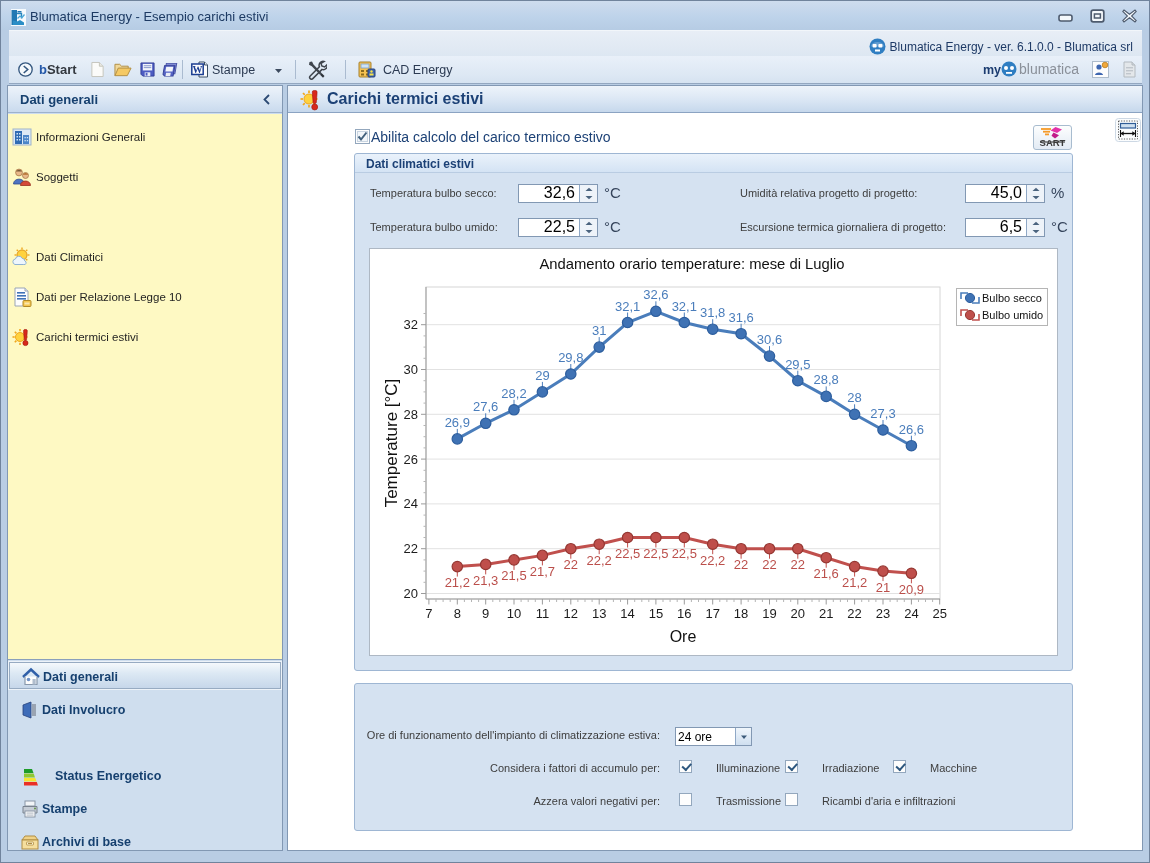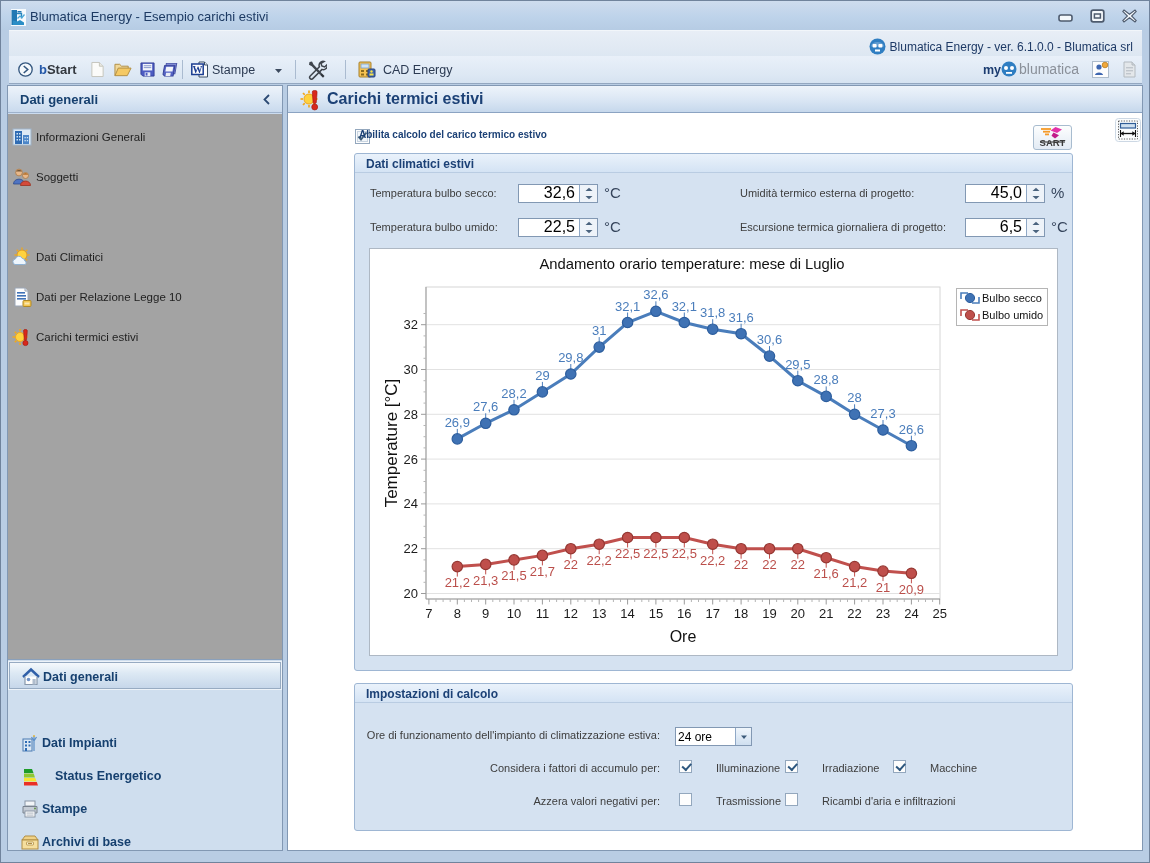--- a/index.html
+++ b/index.html
@@ -24,36 +24,36 @@
   background:linear-gradient(#e9f0f9,#dde8f4 70%,#d6e3f1);
   border-bottom:1px solid #93a7c0; }
 .tbtxt { position:absolute; top:7px; font-size:12.5px; color:#2b3a52; }
 .tbsep { position:absolute; top:4px; width:1px; height:19px; background:#aabbd0; }
 
 #sidebar { position:absolute; left:6px; top:84px; width:276px; height:766px;
   border:1px solid #8298b3; background:#cbdcf0; }
 #sidehead { position:absolute; left:0; top:0; width:274px; height:27px;
   background:linear-gradient(#edf3fa,#dae6f4 55%,#c9daee); border-bottom:1px solid #9eb2cc; }
 #sidehead .t { position:absolute; left:12px; top:6px; font-weight:bold; font-size:13px; color:#16406f; }
-#sidelist { position:absolute; left:0; top:28px; width:274px; height:545px; background:#a3a3a3; }
+#sidelist { position:absolute; left:0; top:28px; width:274px; height:545px; background:#fef9c3; }
 .sitem { position:absolute; left:0; width:274px; height:40px; }
 .sitem .ic { position:absolute; left:4px; top:10px; width:20px; height:20px; }
 .sitem .tx { position:absolute; left:28px; top:13.5px; font-size:11.5px; color:#1f1f1f; }
 #sidenav { position:absolute; left:0; top:573px; width:274px; height:191px; background:#cfdeee; border-top:1px solid #8aa0bb; }
 .nitem { position:absolute; left:1px; width:272px; height:27px; }
 .nitem .ic { position:absolute; left:11px; top:4px; width:20px; height:20px; }
 .nitem .tx { position:absolute; left:33px; top:7px; font-size:12.5px; font-weight:bold; color:#16406f; }
 .nitem.sel { background:linear-gradient(#f5f9fc,#dde9f4 40%,#c6d7ea); border:1px solid #97abc2; outline:1px solid #edf3f9; }
 
 #main { position:absolute; left:286px; top:84px; width:856px; height:766px; background:#fff; border:1px solid #8298b3; }
 #mainhead { position:absolute; left:0; top:0; width:854px; height:27px;
   background:linear-gradient(#eef4fb,#dae6f4 55%,#c6d8ec); border-bottom:1px solid #8ba3c2; }
 #mainhead .t { position:absolute; left:39px; top:4px; font-weight:bold; font-size:16px; color:#1c4176; }
 #abil { position:absolute; left:67px; top:43px; }
-#abil .tx { position:absolute; left:4px; top:0px; font-weight:bold; font-size:10px; color:#1c4176; white-space:nowrap; }
+#abil .tx { position:absolute; left:16px; top:0px; font-weight:normal; font-size:14px; color:#1c4176; white-space:nowrap; }
 
 .gbox { position:absolute; left:66px; background:#d5e2f1; border:1px solid #9eb6d3; border-radius:3px; }
 .gbox .hd { position:absolute; left:0; top:0; right:0; height:19px;
   background:linear-gradient(#eaf2fb,#d4e3f4); border-bottom:1px solid #b9cce2;
   border-radius:3px 3px 0 0; }
 .gbox .hd span { position:absolute; left:11px; top:3px; font-weight:bold; font-size:12px; color:#1c4176; }
 .flabel { position:absolute; font-size:11px; color:#3d3d3d; white-space:nowrap; }
 .ulab { position:absolute; font-size:15px; color:#36455c; white-space:nowrap; }
 .spin { position:absolute; height:19px; background:#fff; border:1px solid #8298b3; }
 .spin .val { position:absolute; right:22px; top:-1px; font-size:16px; color:#000; }
@@ -282,32 +282,26 @@
     <div id="sidenav">
       <div class="nitem sel" style="top:2px">
         <svg class="ic" viewBox="0 0 20 20">
           <path d="M2 10 L10 2.5 L18 10" fill="none" stroke="#2f5fa8" stroke-width="2.4"></path>
           <path d="M4 9.5 L4 17.5 L16 17.5 L16 9.5" fill="#fdfdfd" stroke="#8898ac" stroke-width="1.2"></path>
           <rect x="11.5" y="12" width="3.2" height="5.5" fill="#b0bdcd"></rect>
           <circle cx="7.5" cy="12.5" r="1.8" fill="#6f92c8"></circle>
         </svg>
         <span class="tx">Dati generali</span>
       </div>
-      <div class="nitem" style="top:69px">
-        <svg class="ic" viewBox="0 0 20 20">
-          <rect x="3" y="6" width="9" height="12" fill="#dce9f5" stroke="#4a7ab2" stroke-width="1"></rect>
-          <rect x="5" y="8" width="2" height="2" fill="#2f6cb4"></rect>
-            <rect x="8.5" y="8" width="2" height="2" fill="#2f6cb4"></rect>
-          <rect x="5" y="11.5" width="2" height="2" fill="#2f6cb4"></rect>
-            <rect x="8.5" y="11.5" width="2" height="2" fill="#2f6cb4"></rect>
-          <rect x="5" y="15" width="2" height="3" fill="#2f6cb4"></rect>
-          <path d="M14 18 L14 8 M14 8 L11.5 4 M14 8 L16.5 4 M14 8 L14 3" stroke="#5b8ec6" stroke-width="1.2" fill="none"></path>
-          <circle cx="14" cy="3" r="1" fill="#e0b63c"></circle>
-        </svg>
-        <span class="tx">Dati Impianti</span>
+      <div class="nitem" style="top:36px">
+        <svg class="ic" viewBox="0 0 20 20">
+          <path d="M11 2 L11 18 L3 15 L3 5 Z" fill="#3e6cb8" stroke="#27427c" stroke-width="0.8"></path>
+          <path d="M12 4 L16 4 L16 16 L12 16 Z" fill="#9aa4b2"></path>
+        </svg>
+        <span class="tx">Dati Involucro</span>
       </div>
       <div class="nitem" style="top:102px">
         <svg class="ic" viewBox="0 0 20 20">
           <path d="M4 3 L12 3 L13.5 7 L4 7 Z" fill="#1d9c28"></path>
           <path d="M4 7.6 L13.7 7.6 L15 11.4 L4 11.4 Z" fill="#8fc832"></path>
           <path d="M4 12 L15.2 12 L16.6 15.5 L4 15.5 Z" fill="#f5e432"></path>
           <path d="M4 16.1 L16.8 16.1 L18 19.5 L4 19.5 Z" fill="#ea2f26"></path>
         </svg>
         <span class="tx" style="left:46px">Status Energetico</span>
       </div>
@@ -379,21 +373,21 @@
         </div>
       <span class="flabel" style="left:15px;top:33px">Temperatura bulbo secco:</span>
       <div class="spin" style="left:163px;top:30px;width:80px">
           <span class="val">32,6</span>
         <div class="btns"><svg width="18" height="17" viewBox="0 0 18 17">
               <path d="M5.5 6 L9 2.8 L12.5 6 Z" fill="#4a637e"></path>
               <path d="M5.5 11 L9 14.2 L12.5 11 Z" fill="#4a637e"></path>
             </svg></div>
       </div>
       <span class="ulab" style="left:249px;top:30px">°C</span>
-      <span class="flabel" style="left:385px;top:33px">Umidità termico esterna di progetto:</span>
+      <span class="flabel" style="left:385px;top:33px">Umidità relativa progetto di progetto:</span>
       <div class="spin" style="left:610px;top:30px;width:80px">
           <span class="val">45,0</span>
         <div class="btns"><svg width="18" height="17" viewBox="0 0 18 17">
               <path d="M5.5 6 L9 2.8 L12.5 6 Z" fill="#4a637e"></path>
               <path d="M5.5 11 L9 14.2 L12.5 11 Z" fill="#4a637e"></path>
             </svg></div>
       </div>
       <span class="ulab" style="left:696px;top:30px">%</span>
       <span class="flabel" style="left:15px;top:67px">Temperatura bulbo umido:</span>
       <div class="spin" style="left:163px;top:64px;width:80px">
@@ -663,23 +657,20 @@
             <circle cx="600" cy="49" r="4.6" fill="#3f72b4" stroke="#2d5e9e" stroke-width="1"></circle>
             <path d="M 591 67 L 591 61 L 598 61" fill="none" stroke="#c0504d" stroke-width="1.6"></path>
             <path d="M 602 71 L 609 71 L 609 65" fill="none" stroke="#c0504d" stroke-width="1.6"></path>
             <circle cx="600" cy="66" r="4.6" fill="#bf4f4b" stroke="#953732" stroke-width="1"></circle>
             <text x="612" y="53" font-size="11" fill="#111">Bulbo secco</text>
             <text x="612" y="70" font-size="11" fill="#111">Bulbo umido</text>
           </svg>
       </div>
     </div>
     <div class="gbox" id="gb2" style="top:597px;width:719px;height:148px">
-      <div class="hd">
-          <span>Impostazioni di calcolo</span>
-        </div>
       <span class="flabel" style="right:412px;top:45px">Ore di funzionamento dell'impianto di climatizzazione estiva:</span>
       <div class="combo" style="left:320px;top:43px">
           <span class="v">24 ore</span>
         <div class="btn"><svg width="16" height="18" viewBox="0 0 16 18">
               <path d="M5 7.5 L8 11 L11 7.5 Z" fill="#3c5a7a"></path>
             </svg></div>
       </div>
       <span class="flabel" style="right:412px;top:78px">Considera i fattori di accumulo per:</span>
       <div class="ckb" style="left:324px;top:76px"></div>
         <span class="cklabel" style="left:341px;top:78px">Illuminazione</span>

